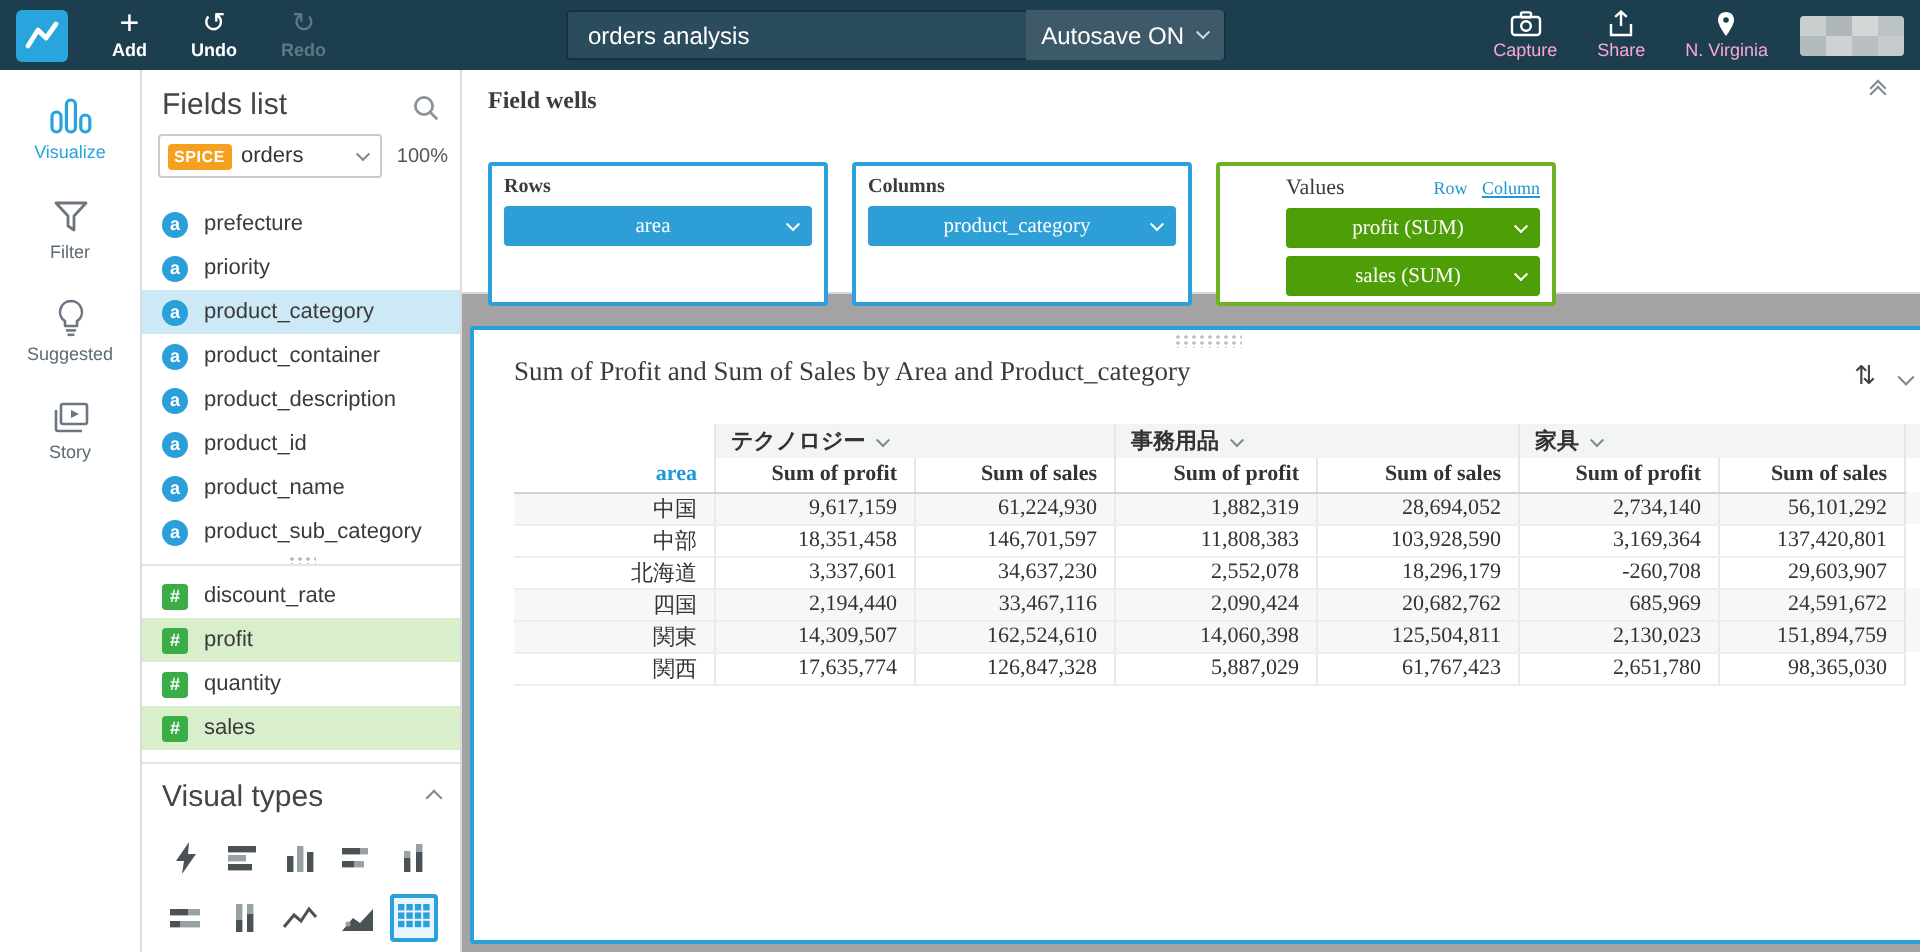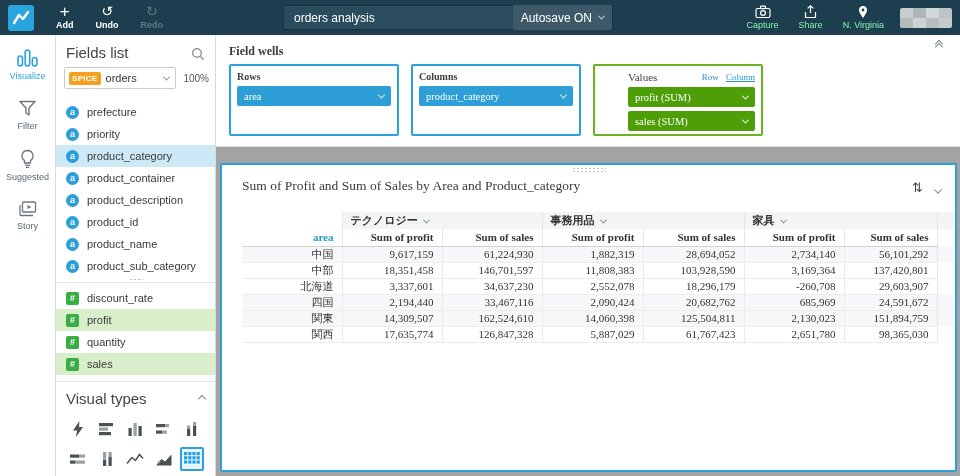--- a/index.html
+++ b/index.html
@@ -13,35 +13,35 @@
   .tb-btn { display:flex; flex-direction:column; align-items:center; justify-content:center; color:#fff; margin-left:22px; cursor:pointer; }
   .tb-btn .glyph { font-size:14px; line-height:13px; height:14px; }
   .tb-btn .glyph.plus { font-size:17px; font-weight:300; }
   .tb-btn .lbl { font-size:9px; margin-top:1px; font-weight:bold; }
   .tb-btn.disabled { color:#5f7883; }
   .title-box { position:absolute; left:283px; top:5px; width:330px; height:25px; background:#2b4c5c; border:1px solid #163240; border-radius:2px; display:flex; align-items:center; }
   .title-box .doc-title { color:#fff; font-size:12px; padding-left:10px; flex:1; }
   .autosave { height:25px; background:#3e5a68; border-radius:0 2px 2px 0; display:flex; align-items:center; color:#fff; font-size:12px; padding:0 8px; cursor:pointer; }
   .autosave .chev { margin-left:7px; border-color:#cfd8dc; }
   .tb-right { position:absolute; right:8px; top:0; height:35px; display:flex; align-items:center; }
-  .tb-ic-btn { display:flex; flex-direction:column; align-items:center; color:#86efac; margin-left:20px; cursor:pointer; }
+  .tb-ic-btn { display:flex; flex-direction:column; align-items:center; color:#f9a8d4; margin-left:20px; cursor:pointer; }
   .tb-ic-btn .lbl { font-size:9px; margin-top:1px; }
   .mosaic { width:52px; height:20px; margin-left:16px; display:grid; grid-template-columns:repeat(4,1fr); grid-template-rows:repeat(2,1fr); border-radius:2px; overflow:hidden; }
   .mosaic i { display:block; }
 
   .chev { display:inline-block; width:6px; height:6px; border-right:1.5px solid #7d8a90; border-bottom:1.5px solid #7d8a90; transform:rotate(45deg) translate(-1px,-1px); }
   .chev.up { transform:rotate(-135deg); }
   .chev.white { border-color:#fff; }
   .chev.sm { width:5px; height:5px; }
 
   
   .main { flex:1; display:flex; min-height:0; }
 
   
-  .rail { width:56px; background:#fff; border-right:1px solid #d8dcdd; flex:none; padding-top:12px; }
+  .rail { width:71px; background:#fff; border-right:1px solid #d8dcdd; flex:none; padding-top:12px; }
   .rail-item { display:flex; flex-direction:column; align-items:center; margin-bottom:18px; cursor:pointer; color:#5d6b72; }
   .rail-item .rlbl { font-size:9px; margin-top:3px; color:#5d6b72; }
   .rail-item.active .rlbl { color:#29a3dc; }
 
   
   .fields-panel { width:160px; background:#fff; border-right:1px solid #d8dcdd; flex:none; display:flex; flex-direction:column; font-size:11px; }
   .fp-head { display:flex; align-items:flex-end; justify-content:space-between; padding:9px 10px 6px 10px; }
   .fp-title { font-size:15px; color:#444; }
   .ds-row { display:flex; align-items:center; padding:0 6px 6px 8px; }
   .ds-select { flex:1; border:1px solid #c7cdcf; border-radius:2px; height:22px; display:flex; align-items:center; padding:0 6px 0 4px; cursor:pointer; background:#fff; }
@@ -66,21 +66,21 @@
   .vt-cell { width:24px; height:24px; display:flex; align-items:center; justify-content:center; cursor:pointer; border:2px solid transparent; border-radius:2px; }
   .vt-cell.selected { border-color:#2aa1dc; background:#e8f5fc; }
 
   
   .canvas { flex:1; display:flex; flex-direction:column; min-width:0; background:#a3a3a3;font-family:Liberation Serif, serif; }
   .wells-strip { height:112px; background:#fff; border-bottom:1px solid #d8dcdd; flex:none; position:relative; padding:6px 0 0 13px; }
   .fw-label { font-size:12px; font-weight:bold; color:#3c3c3c; }
   .collapse-btn { position:absolute; right:14px; top:6px; cursor:pointer; width:14px; height:14px; }
   .collapse-btn .chev { display:block; margin:0 auto; }
   .collapse-btn .chev + .chev { margin-top:-3px; }
-  .wells { display:flex; margin-top:5px; }
+  .wells { display:flex; margin-top:22px;text-align:center; }
   .well { width:170px; height:72px; background:#fff; border:2px solid #2aa1dc; border-radius:2px; margin-right:12px; padding:5px 6px; }
   .well.green { border-color:#6db223;padding-left:33px; }
   .well-head { display:flex; align-items:center; justify-content:space-between; }
   .well-label { font-size:10px; font-weight:bold; color:#3c3c3c; }
   .well.green .well-label { font-size:11px; font-weight:normal; }
   .rc-toggle { font-size:9px; }
   .rc-toggle span { color:#2196cf; cursor:pointer; }
   .rc-toggle .active { text-decoration:underline; margin-left:5px; }
   .pill { height:20px; border-radius:2px; display:flex; align-items:center; color:#fff; font-size:10.5px; padding:0 7px; margin-top:4px; cursor:pointer; }
   .pill.blue { background:#2d9fd6; }

